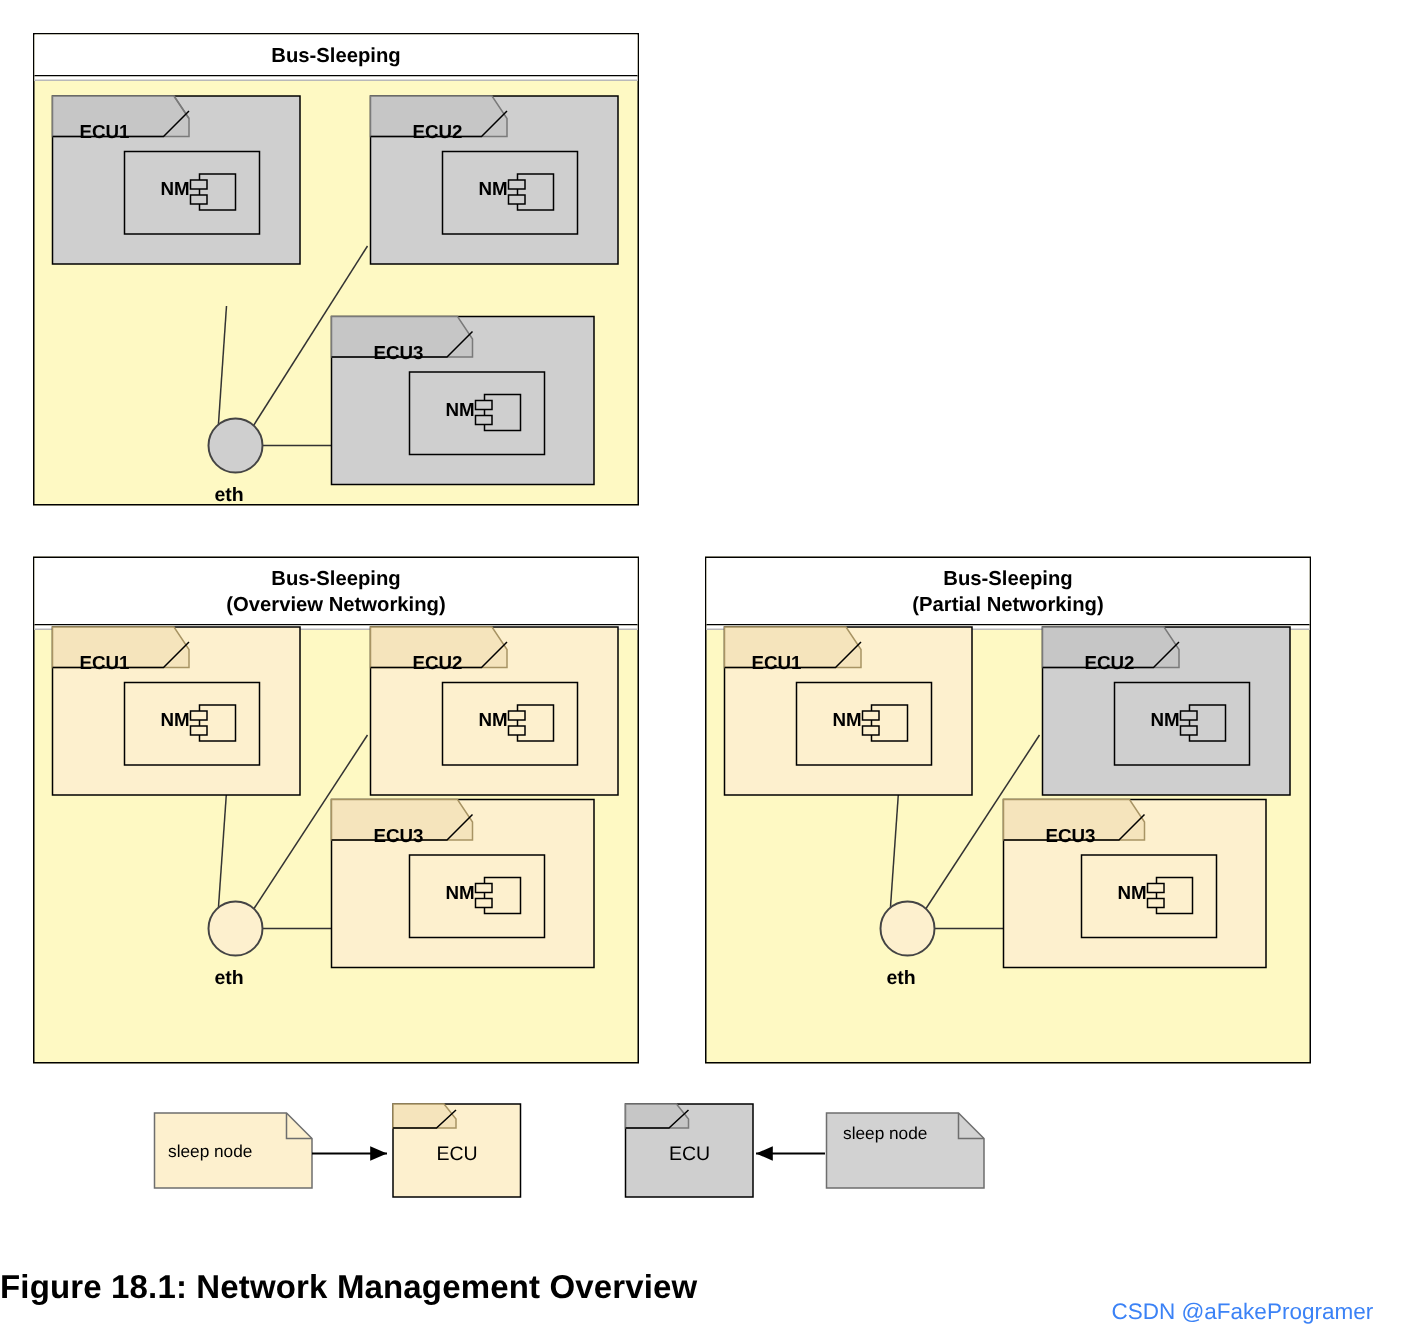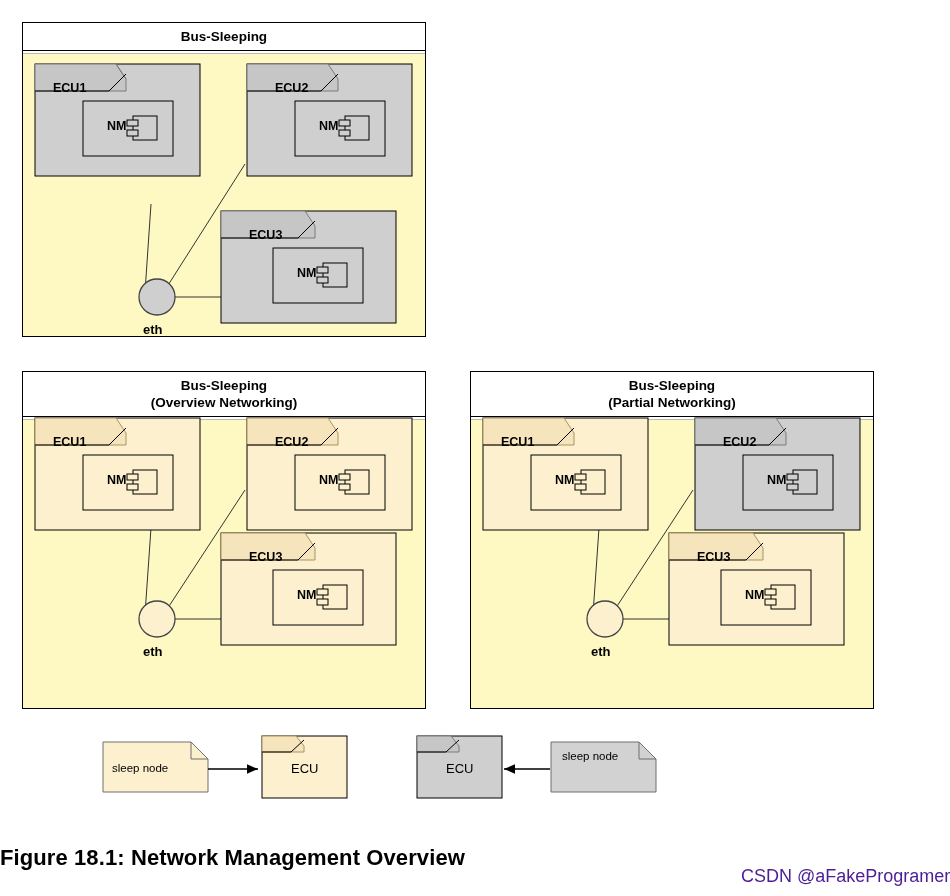--- a/index.html
+++ b/index.html
@@ -24,21 +24,21 @@
     position:absolute;font-size:12.5px;color:#000;white-space:nowrap;
   }
   .nm-label{position:absolute;font-size:12.5px;white-space:nowrap;}
   .eth-label{position:absolute;font-size:13px;white-space:nowrap;}
   .legend-label{position:absolute;font-size:11.5px;white-space:nowrap;}
   .caption{
     position:absolute;width:100%;
     font-weight:bold;font-size:22px;letter-spacing:0.1px;
   }
   .watermark{
-    position:absolute;font-size:18px;color:#4c1d95;white-space:nowrap;
+    position:absolute;font-size:15px;color:#3b82f6;white-space:nowrap;
   }
 </style>
 </head>
 <body>
 
 <div class="panel" style="left:22px;top:22px;width:404px;height:315px;">
 
   <div class="panel-title" style="height:28px;">
     <span class="ln">Bus-Sleeping</span>
   </div>

